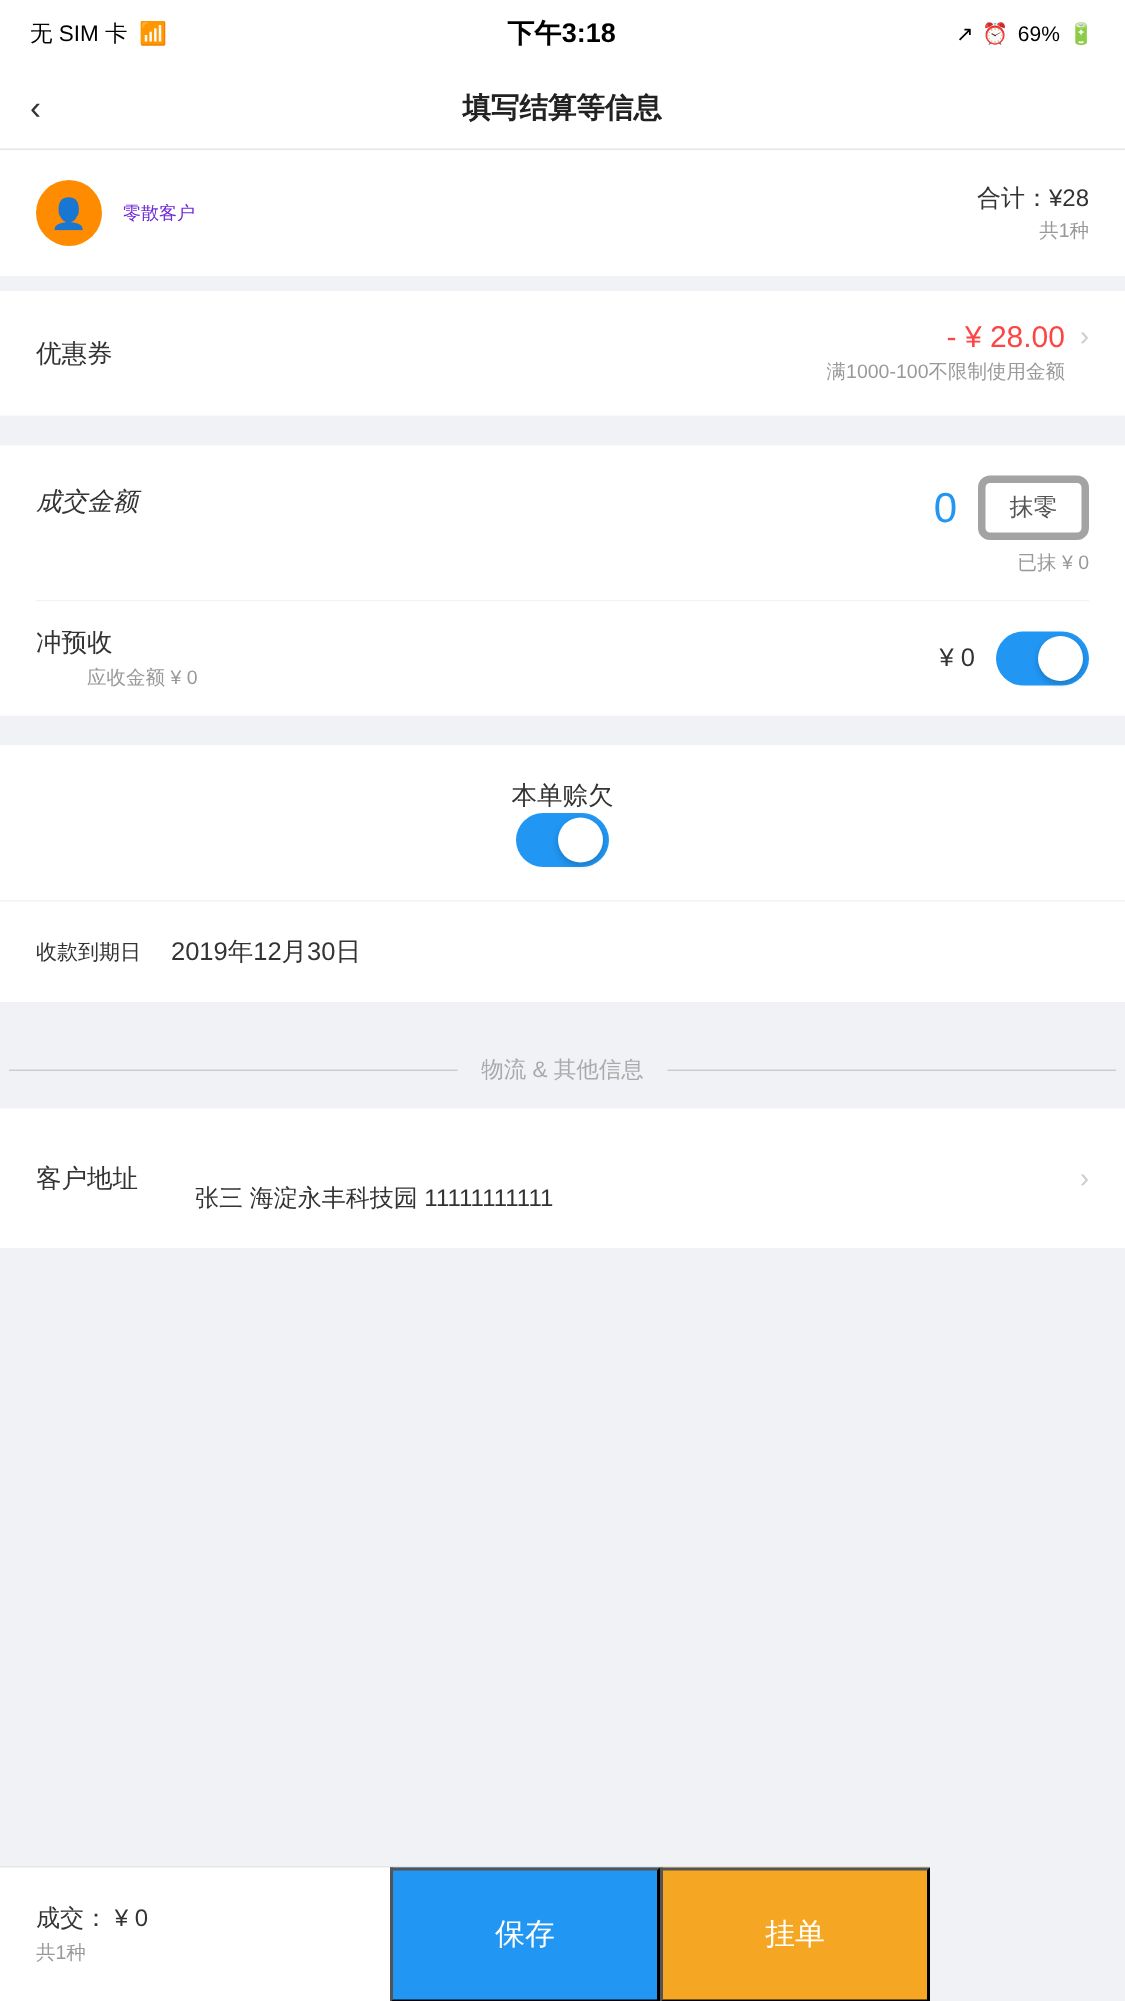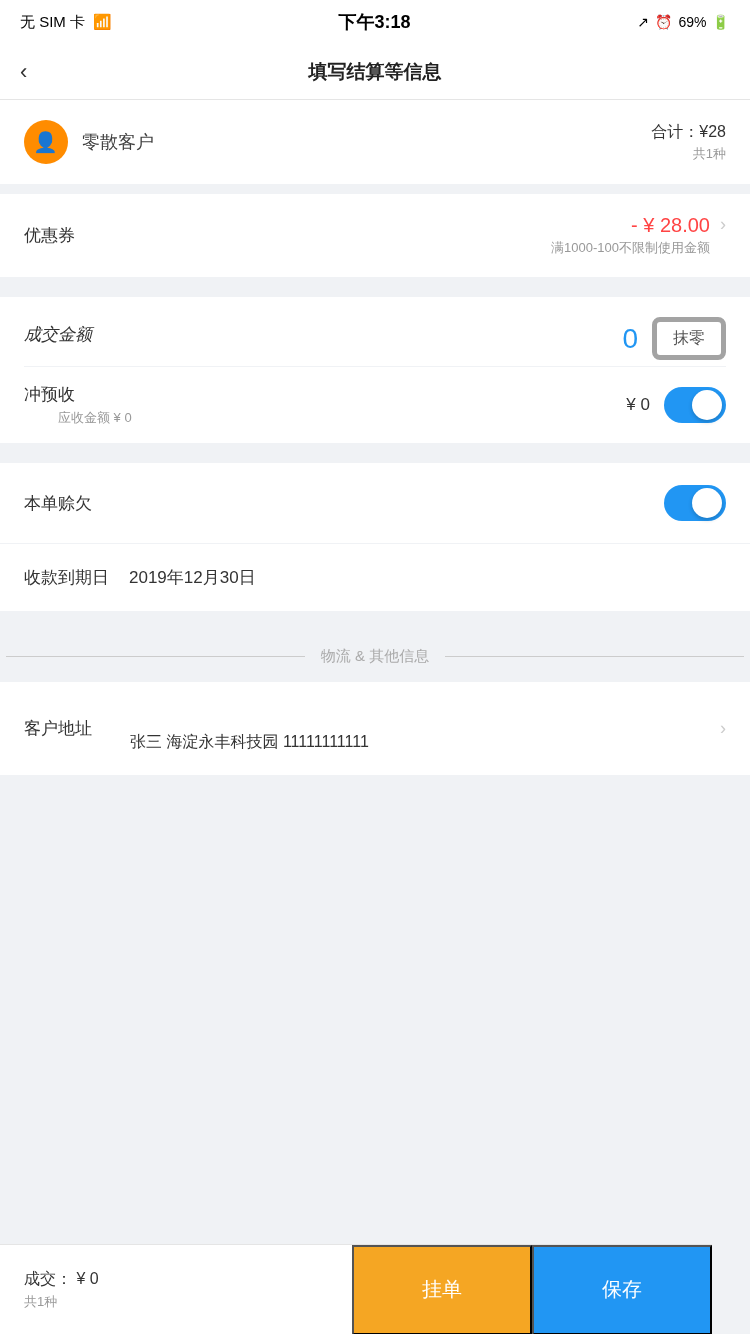--- a/index.html
+++ b/index.html
@@ -81,22 +81,22 @@
       height: 44px;
       border-radius: 50%;
       background: #ff8c00;
       display: flex;
       align-items: center;
       justify-content: center;
       color: #fff;
       font-size: 20px;
     }
     .customer-name {
-      font-size: 18px;
-      color: #404040;
+      font-size: 12px;
+      color: #6d28d9;
     }
     .customer-right {
       text-align: right;
     }
     .customer-total {
       font-size: 16px;
       color: #333;
     }
     .customer-count {
       font-size: 13px;
@@ -236,38 +236,39 @@
       top: 3px;
       right: 4px;
       box-shadow: 0 2px 4px rgba(0,0,0,0.2);
     }
 
     
     .debt-row {
       display: flex;
       align-items: center;
       justify-content: space-between;
+      padding: 22px 36px;
+      background: #fff;
+      flex-direction: column;
+    }
+    .debt-label {
+      font-size: 17px;
+      color: #333;
+    }
+
+    
+    .duedate-row {
+      display: flex;
+      align-items: center;
       padding: 22px 24px;
       background: #fff;
-    }
-    .debt-label {
-      font-size: 17px;
-      color: #333;
-    }
-
-    
-    .duedate-row {
-      display: flex;
-      align-items: center;
-      padding: 22px 24px;
-      background: #fff;
       border-top: 1px solid #f0f2f5;
     }
     .duedate-label {
-      font-size: 17px;
+      font-size: 14px;
       color: #333;
       margin-right: 20px;
     }
     .duedate-value {
       font-size: 17px;
       color: #333;
     }
 
     
     .logistics-section {
@@ -312,21 +313,21 @@
       color: #333;
       flex: 1;
       margin-top: 28px;
     }
 
     
     .bottom-bar {
       position: fixed;
       bottom: 0;
       left: 0;
-      width: 712px;
+      width: 620px;
       height: 90px;
       background: #fff;
       display: flex;
       align-items: center;
       border-top: 1px solid #e5e5e5;
     }
     .bottom-info {
       flex: 1;
       padding: 0 24px;
     }
@@ -408,20 +409,21 @@
   <div class="section-gray"></div>
 
   <div class="card">
     <div class="amount-row">
       <span class="amount-label">成交金额</span>
       <div class="amount-right">
         <span class="amount-value">0</span>
         <button class="round-zero-btn">抹零</button>
       </div>
     </div>
+    <div class="already-rounded">已抹  ¥ 0</div>
 
     <div class="divider"></div>
 
     <div class="toggle-row">
       <div class="toggle-left">
         <div class="toggle-label">冲预收</div>
         <div class="toggle-sublabel">应收金额 ¥ 0</div>
       </div>
       <div class="toggle-right">
         <span class="toggle-amount">¥ 0</span>
@@ -463,15 +465,15 @@
     </div>
   </div>
 
 </div>
 
 <div class="bottom-bar">
   <div class="bottom-info">
     <div class="bottom-deal">成交：  ¥ 0</div>
     <div class="bottom-count">共1种</div>
   </div>
+  <button class="bottom-btn btn-save">保存</button>
   <button class="bottom-btn btn-hang">挂单</button>
-  <button class="bottom-btn btn-save">保存</button>
 </div>
 
 </body></html>

